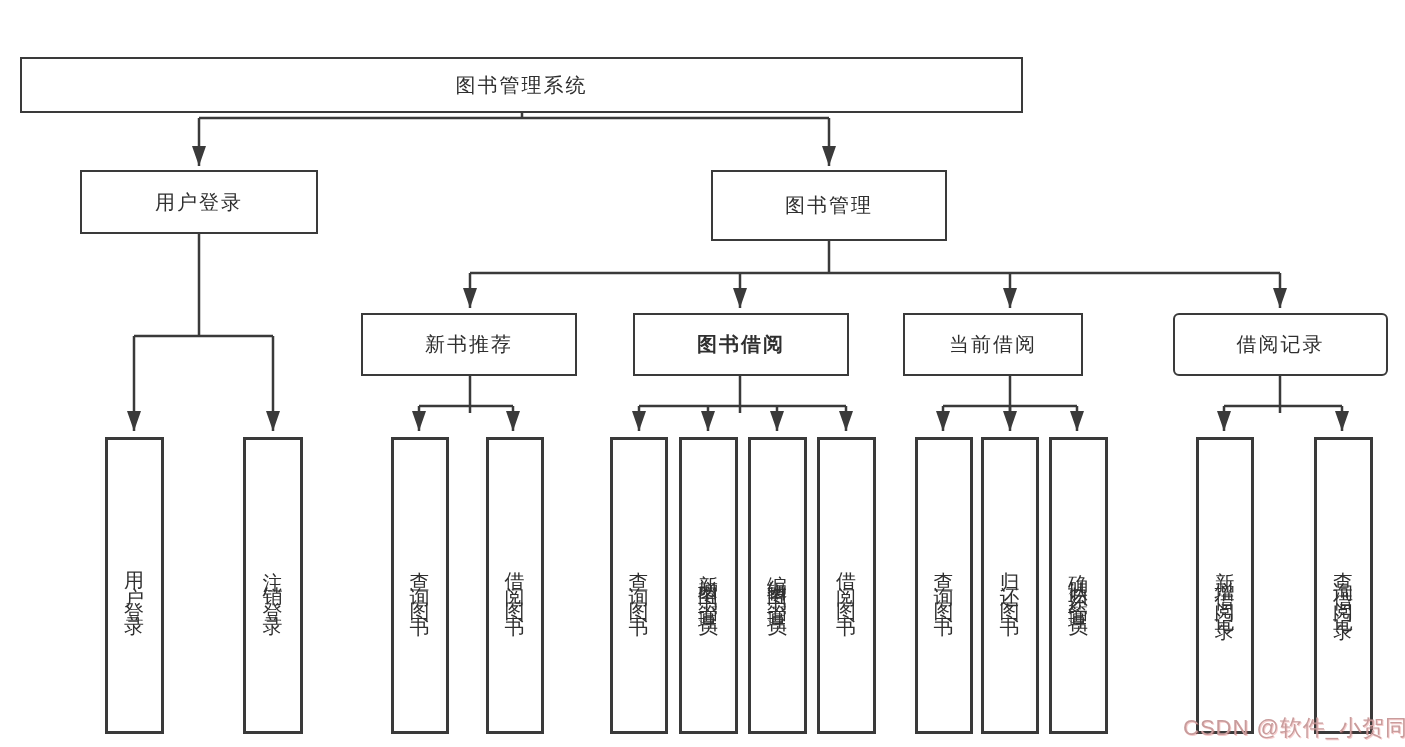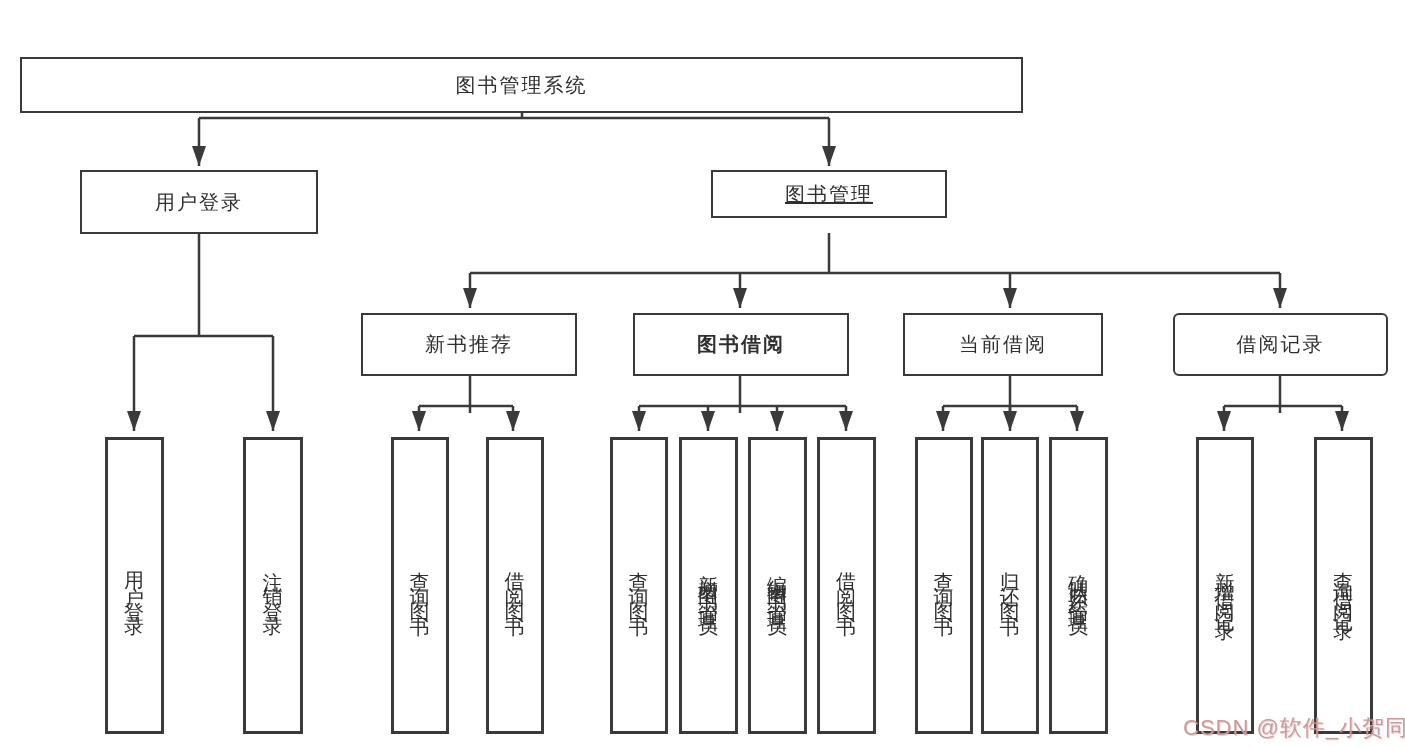--- a/index.html
+++ b/index.html
@@ -85,25 +85,25 @@
 
       <path d="M1280,376 V413 M1224,406 H1342"></path>
       <line x1="1224" y1="406" x2="1224" y2="431" marker-end="url(#arw)"></line>
       <line x1="1342" y1="406" x2="1342" y2="431" marker-end="url(#arw)"></line>
     </g>
   </svg>
 
   <div class="box" style="left:20px;top:13px;width:1003px;height:56px;margin-top:44px;">图书管理系统</div>
 
   <div class="box" style="left:80px;top:170px;width:238px;height:64px;">用户登录</div>
-  <div class="box" style="left:711px;top:170px;width:236px;height:48px;text-decoration:underline;">图书管理</div>
+  <div class="box" style="left:711px;top:170px;width:236px;height:71px;">图书管理</div>
 
   <div class="box" style="left:361px;top:313px;width:216px;height:63px;">新书推荐</div>
   <div class="box" style="left:633px;top:313px;width:216px;height:63px;font-weight:bold;">图书借阅</div>
-  <div class="box" style="left:903px;top:313px;width:200px;height:63px;">当前借阅</div>
+  <div class="box" style="left:903px;top:313px;width:180px;height:63px;">当前借阅</div>
   <div class="box" style="left:1173px;top:313px;width:215px;height:63px;border-radius:6px;">借阅记录</div>
 
   <div class="box vbox" style="left:105px;top:437px;width:59px;height:297px;">
     <span class="vtext" style="letter-spacing: 15px;">用户登录</span>
     </div>
   <div class="box vbox" style="left:243px;top:437px;width:60px;height:297px;">
     <span class="vtext" style="letter-spacing: 15px;">注销登录</span>
     </div>
 
   <div class="box vbox" style="left:391px;top:437px;width:58px;height:297px;">

